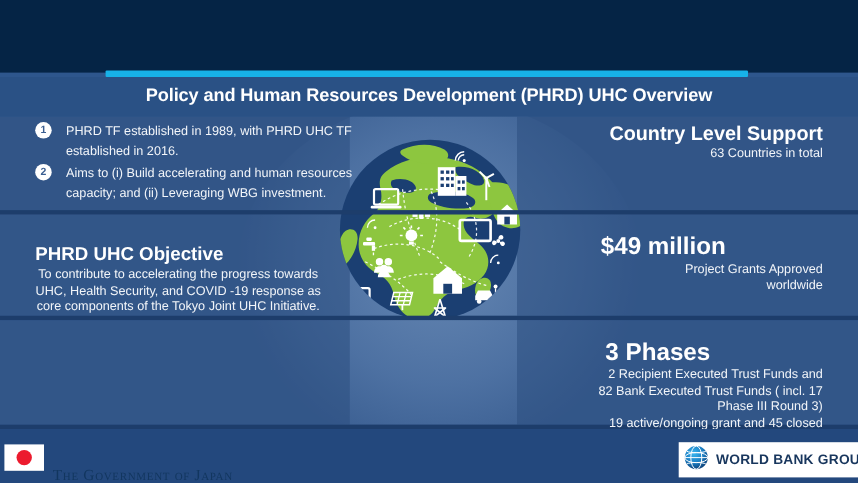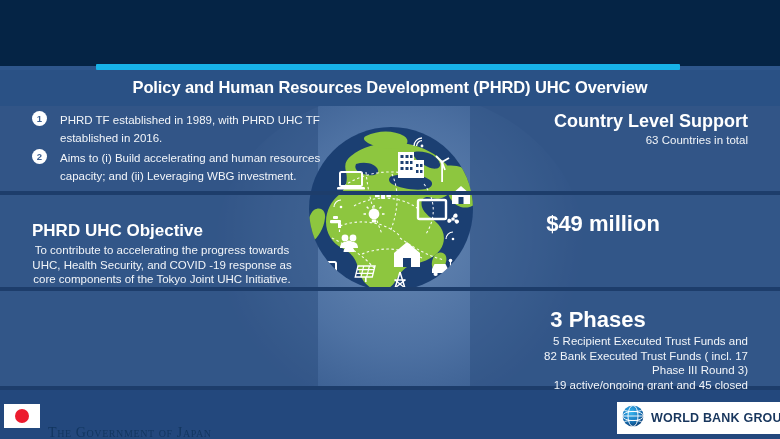--- a/index.html
+++ b/index.html
@@ -486,25 +486,27 @@
   </div>
 
 
   <div class="block right-block" style="top:110px; width:290px;">
     <div class="h-right">Country Level Support</div>
     <div class="body-txt-r">63 Countries  in total</div>
   </div>
 
   <div class="block right-block" style="top:208px; width:290px;">
     <div class="big-right">$49 million</div>
+    <div class="body-txt-r">Project Grants Approved</div>
+    <div class="body-txt-r">worldwide</div>
   </div>
 
   <div class="block right-block" style="top:304px; width:300px;">
     <div class="big-right">3 Phases</div>
-    <div class="body-txt-r">5 Recipient Executed Trust Funds   and</div>
+    <div class="body-txt-r">2 Recipient Executed Trust Funds   and</div>
     <div class="body-txt-r">82 Bank  Executed Trust Funds ( incl. 17</div>
     <div class="body-txt-r">Phase III Round 3)</div>
     <div class="body-txt-r">19 active/ongoing grant and 45 closed</div>
   </div>
 
   <div class="footer"></div>
   <div class="jp-flag">
     <div class="disc"></div>
   </div>
   <div class="gov-japan">The Government of Japan</div>

